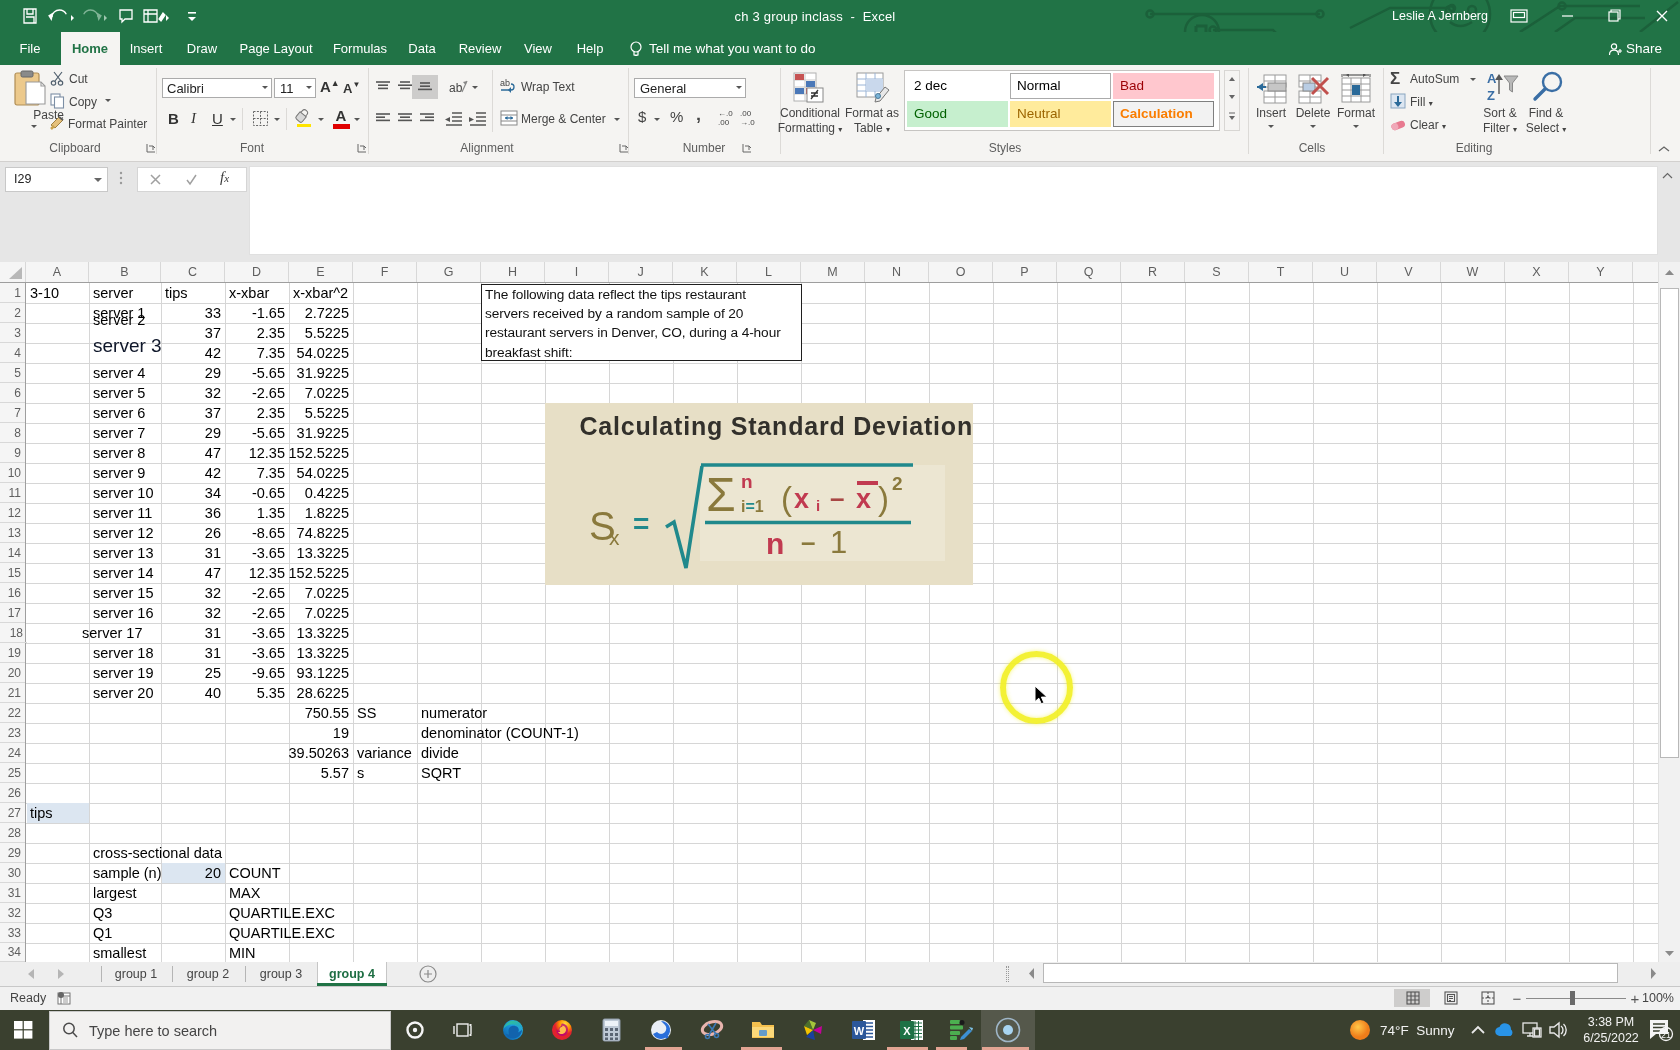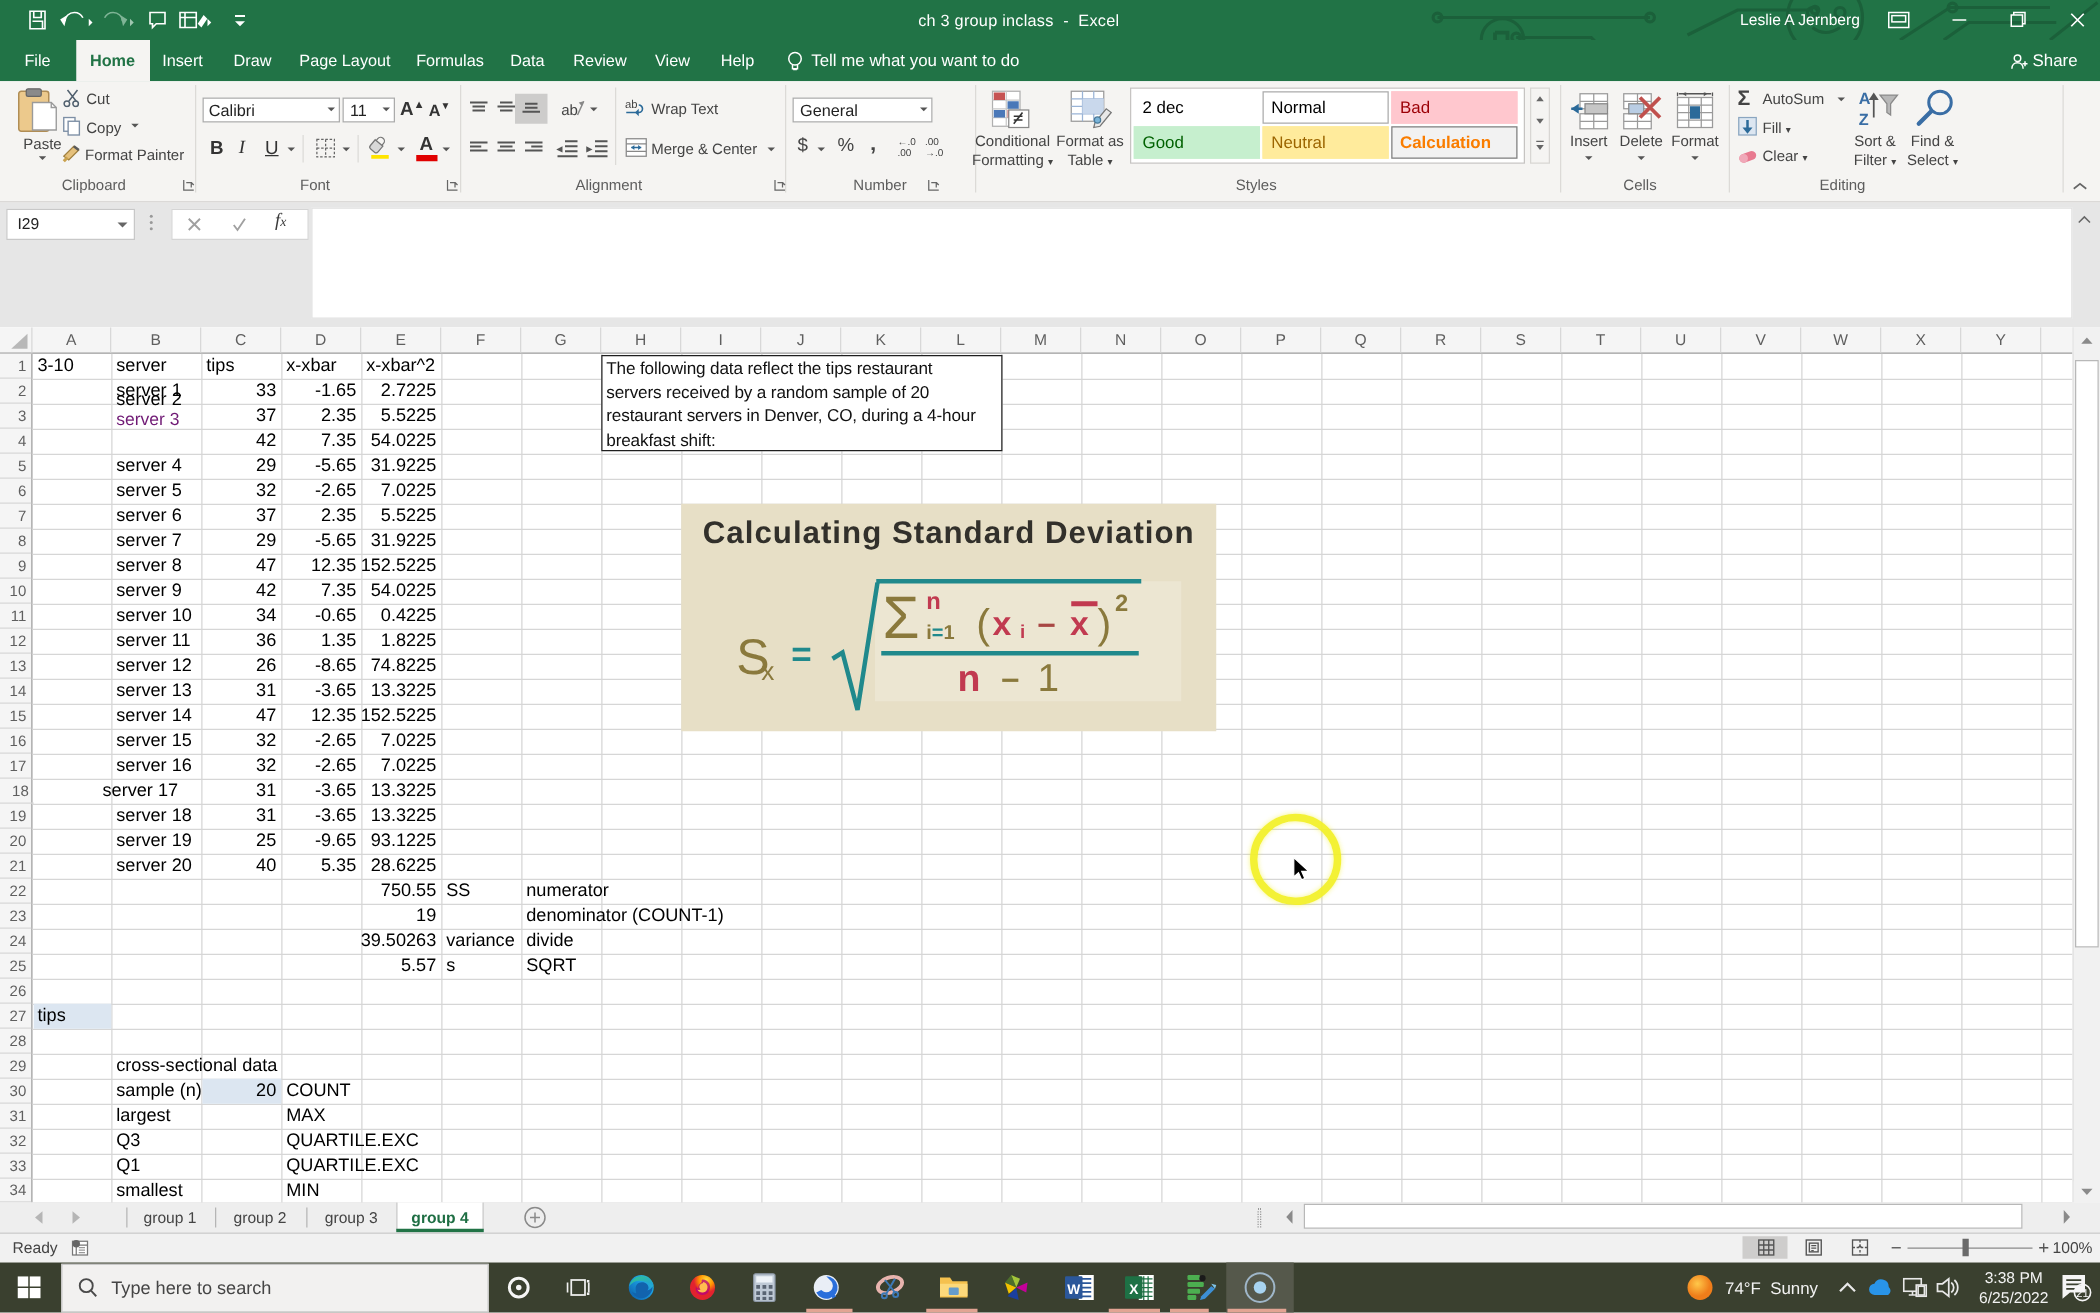--- a/index.html
+++ b/index.html
@@ -139,21 +139,21 @@
         <path d="M1 1v8h8M3 3h4v4M7 3l2 2"></path>
       </g>
     </svg>
 </div>
 <svg class="a" style="left:12px;top:70px;" width="34" height="38" viewBox="0 0 34 38">
 <rect x="3" y="3" width="24" height="32" rx="2" fill="#ecc98c" stroke="#b08d55" stroke-width="1.2"></rect>
 <rect x="9" y="1" width="12" height="6" rx="1.5" fill="#8a8a8a" stroke="#666" stroke-width="1"></rect>
 <path d="M14 12h15l4 4v18H14z" fill="#fff" stroke="#9a9a9a" stroke-width="1.1"></path>
 <path d="M29 12v4h4" fill="none" stroke="#9a9a9a" stroke-width="1.1"></path>
 </svg>
-<div style="position:absolute;left:4px;top:108px;width:60px;height:14px;font-size:12px;color:#444;text-align:center;">Paste</div>
+<div style="position:absolute;left:4px;top:108px;width:60px;height:14px;font-size:12px;color:#444;text-align:right;">Paste</div>
 <svg class="a" style="left:29px;top:124px" width="10" height="6" viewBox="0 0 10 6">
     <path d="M2 1l3 3 3-3z" fill="#555"></path>
   </svg>
 <svg class="a" style="left:50px;top:71px;" width="16" height="15" viewBox="0 0 16 15">
 <g stroke="#51606e" stroke-width="1.2" fill="none">
       <path d="M12 1L5 10M4 1l7 9"></path>
       <circle cx="3.5" cy="12" r="2.2"></circle>
       <circle cx="10.5" cy="12" r="2.2"></circle>
     </g>
   </svg>
@@ -540,21 +540,21 @@
 <div style="position:absolute;left:229px;top:283px;width:400px;height:20px;font-size:14.5px;color:#000;display:flex;align-items:center;white-space:pre;">x-xbar</div>
 <div style="position:absolute;left:293px;top:283px;width:400px;height:20px;font-size:14.5px;color:#000;display:flex;align-items:center;white-space:pre;">x-xbar^2</div>
 <div style="position:absolute;left:93px;top:303px;width:400px;height:20px;font-size:14.5px;color:#000;display:flex;align-items:center;white-space:pre;">server 1</div>
 <div style="position:absolute;left:71px;top:303px;width:150px;height:20px;font-size:14.5px;color:#000;display:flex;align-items:center;justify-content:flex-end;">33</div>
 <div style="position:absolute;left:135px;top:303px;width:150px;height:20px;font-size:14.5px;color:#000;display:flex;align-items:center;justify-content:flex-end;">-1.65</div>
 <div style="position:absolute;left:199px;top:303px;width:150px;height:20px;font-size:14.5px;color:#000;display:flex;align-items:center;justify-content:flex-end;">2.7225</div>
 <div style="position:absolute;left:93px;top:310px;width:400px;height:20px;font-size:14.5px;color:#000;display:flex;align-items:center;white-space:pre;">server 2</div>
 <div style="position:absolute;left:71px;top:323px;width:150px;height:20px;font-size:14.5px;color:#000;display:flex;align-items:center;justify-content:flex-end;">37</div>
 <div style="position:absolute;left:135px;top:323px;width:150px;height:20px;font-size:14.5px;color:#000;display:flex;align-items:center;justify-content:flex-end;">2.35</div>
 <div style="position:absolute;left:199px;top:323px;width:150px;height:20px;font-size:14.5px;color:#000;display:flex;align-items:center;justify-content:flex-end;">5.5225</div>
-<div style="position:absolute;left:93px;top:325px;width:400px;height:20px;font-size:14px;color:#701a75;display:flex;align-items:center;white-space:pre;">server 3</div>
+<div style="position:absolute;left:93px;top:336px;width:400px;height:20px;font-size:19px;color:#0f172a;display:flex;align-items:center;white-space:pre;">server 3</div>
 <div style="position:absolute;left:71px;top:343px;width:150px;height:20px;font-size:14.5px;color:#000;display:flex;align-items:center;justify-content:flex-end;">42</div>
 <div style="position:absolute;left:135px;top:343px;width:150px;height:20px;font-size:14.5px;color:#000;display:flex;align-items:center;justify-content:flex-end;">7.35</div>
 <div style="position:absolute;left:199px;top:343px;width:150px;height:20px;font-size:14.5px;color:#000;display:flex;align-items:center;justify-content:flex-end;">54.0225</div>
 <div style="position:absolute;left:93px;top:363px;width:400px;height:20px;font-size:14.5px;color:#000;display:flex;align-items:center;white-space:pre;">server 4</div>
 <div style="position:absolute;left:71px;top:363px;width:150px;height:20px;font-size:14.5px;color:#000;display:flex;align-items:center;justify-content:flex-end;">29</div>
 <div style="position:absolute;left:135px;top:363px;width:150px;height:20px;font-size:14.5px;color:#000;display:flex;align-items:center;justify-content:flex-end;">-5.65</div>
 <div style="position:absolute;left:199px;top:363px;width:150px;height:20px;font-size:14.5px;color:#000;display:flex;align-items:center;justify-content:flex-end;">31.9225</div>
 <div style="position:absolute;left:93px;top:383px;width:400px;height:20px;font-size:14.5px;color:#000;display:flex;align-items:center;white-space:pre;">server 5</div>
 <div style="position:absolute;left:71px;top:383px;width:150px;height:20px;font-size:14.5px;color:#000;display:flex;align-items:center;justify-content:flex-end;">32</div>
 <div style="position:absolute;left:135px;top:383px;width:150px;height:20px;font-size:14.5px;color:#000;display:flex;align-items:center;justify-content:flex-end;">-2.65</div>
@@ -639,21 +639,21 @@
 <div style="position:absolute;left:229px;top:883px;width:400px;height:20px;font-size:14.5px;color:#000;display:flex;align-items:center;white-space:pre;">MAX</div>
 <div style="position:absolute;left:93px;top:903px;width:400px;height:20px;font-size:14.5px;color:#000;display:flex;align-items:center;white-space:pre;">Q3</div>
 <div style="position:absolute;left:229px;top:903px;width:400px;height:20px;font-size:14.5px;color:#000;display:flex;align-items:center;white-space:pre;">QUARTILE.EXC</div>
 <div style="position:absolute;left:93px;top:923px;width:400px;height:20px;font-size:14.5px;color:#000;display:flex;align-items:center;white-space:pre;">Q1</div>
 <div style="position:absolute;left:229px;top:923px;width:400px;height:20px;font-size:14.5px;color:#000;display:flex;align-items:center;white-space:pre;">QUARTILE.EXC</div>
 <div style="position:absolute;left:93px;top:943px;width:400px;height:20px;font-size:14.5px;color:#000;display:flex;align-items:center;white-space:pre;">smallest</div>
 <div style="position:absolute;left:229px;top:943px;width:400px;height:20px;font-size:14.5px;color:#000;display:flex;align-items:center;white-space:pre;">MIN</div>
 <div style="position:absolute;left:481px;top:284px;width:321px;height:77px;background:#fff;border:1.5px solid #1f1f1f;font-size:13.7px;color:#111;line-height:19.2px;padding:0 3px;letter-spacing:-0.1px;">The following data reflect the tips restaurant<br>servers received by a random sample of 20<br>restaurant servers in Denver, CO, during a 4-hour<br>breakfast shift:</div>
 <div style="position:absolute;left:545px;top:403px;width:428px;height:182px;background:#e7dfc6;">
     <div style="position:absolute;left:155px;top:62px;width:245px;height:96px;background:rgba(255,255,255,0.22);"></div>
-    <div style="position:absolute;left:0;top:9px;width:428px;height:28px;font-size:25px;font-weight:bold;color:#32302b;text-align:center;letter-spacing:0.8px;">Calculating Standard Deviation</div>
+    <div style="position:absolute;left:0;top:9px;width:428px;height:28px;font-size:25px;font-weight:bold;color:#32302b;text-align:right;letter-spacing:0.8px;">Calculating Standard Deviation</div>
     <div style="position:absolute;left:44px;top:102px;width:30px;height:42px;font-size:40px;color:#8a793c;line-height:42px;">S</div>
     <div style="position:absolute;left:64px;top:124px;width:20px;height:24px;font-size:21px;color:#8a793c;line-height:22px;">x</div>
     <div style="position:absolute;left:88px;top:104px;width:30px;height:34px;font-size:28px;font-weight:bold;color:#20898c;line-height:34px;">=</div>
     <svg class="a" style="left:0;top:0;" width="428" height="182" viewBox="0 0 428 182">
 <g stroke="#20898c" stroke-width="3.6" fill="none">
 <path d="M121 124l8-5 12 46 16-102"></path>
 <path d="M156 62H368"></path>
 <path d="M160 119.5H366"></path>
 </g>
     </svg>

